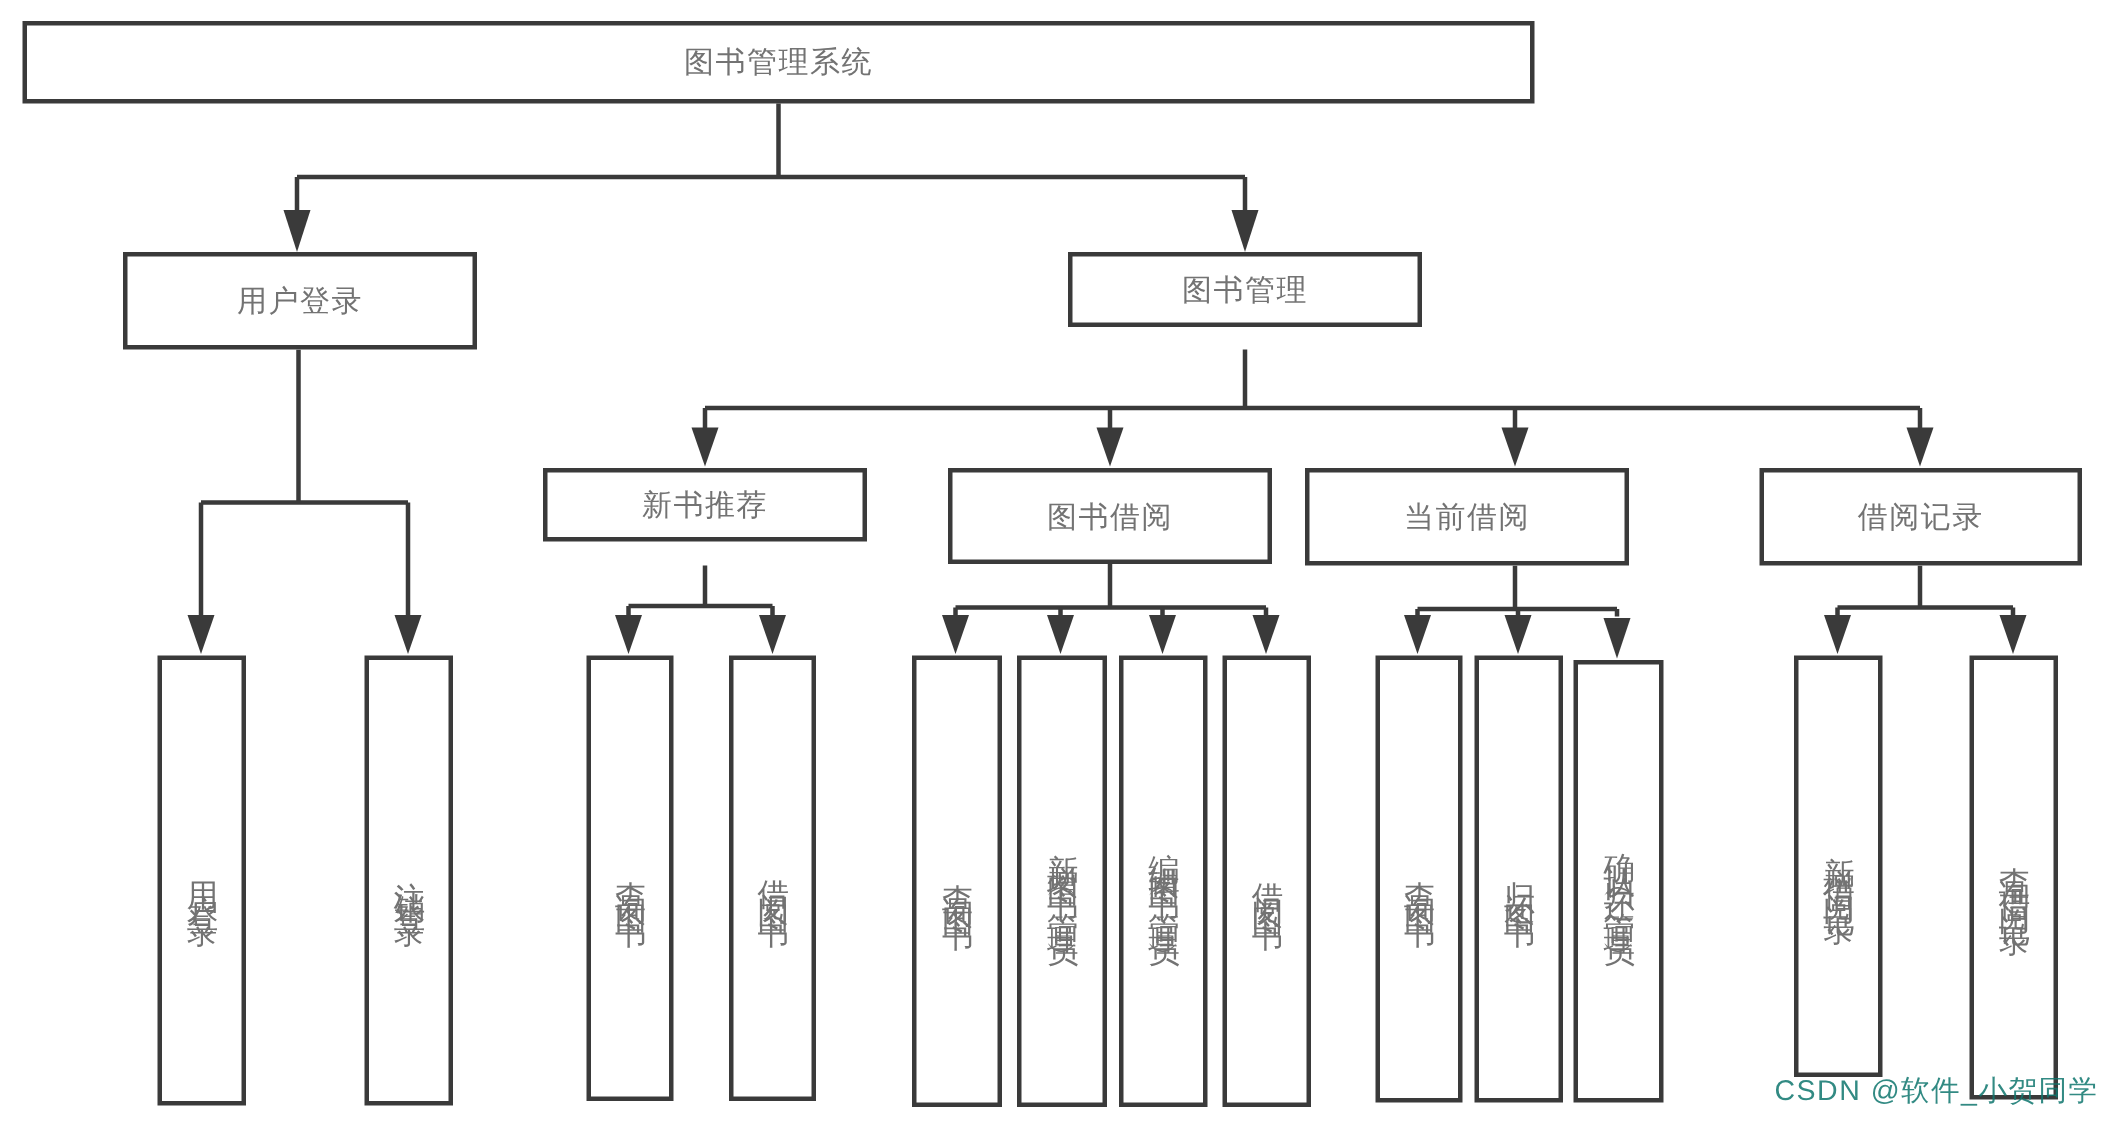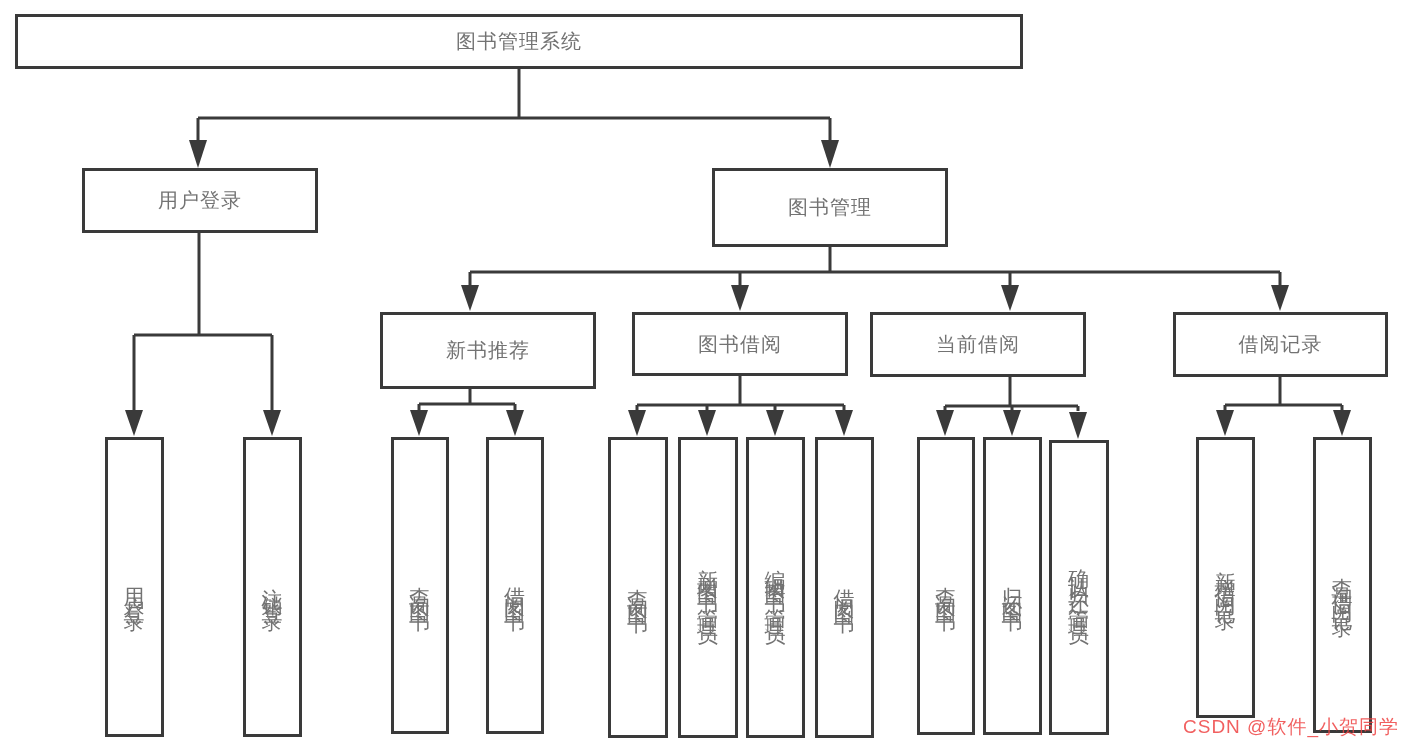--- a/index.html
+++ b/index.html
@@ -104,25 +104,25 @@
     </g>
   </svg>
 
   <div class="node" style="left:15px; top:14px; width:1008px; height:55px;">
     <span class="hlabel">图书管理系统</span>
   </div>
 
   <div class="node" style="left:82px; top:168px; width:236px; height:65px;">
     <span class="hlabel">用户登录</span>
   </div>
-  <div class="node" style="left:712px; top:168px; width:236px; height:79px;">
+  <div class="node" style="left:712px; top:168px; width:236px; height:50px;">
     <span class="hlabel">图书管理</span>
   </div>
 
-  <div class="node" style="left:380px; top:312px; width:216px; height:77px;align-items:center;">
+  <div class="node" style="left:362px; top:312px; width:216px; height:49px;align-items:center;">
     <span class="hlabel">新书推荐</span>
   </div>
   <div class="node" style="left:632px; top:312px; width:216px; height:64px;justify-content:center;">
     <span class="hlabel">图书借阅</span>
   </div>
   <div class="node" style="left:870px; top:312px; width:216px; height:65px;">
     <span class="hlabel">当前借阅</span>
   </div>
   <div class="node" style="left:1173px; top:312px; width:215px; height:65px;">
     <span class="hlabel">借阅记录</span>
@@ -165,15 +165,15 @@
     <span class="vlabel">确认归还（管理员）</span>
   </div>
 
   <div class="node vnode" style="left:1196px; top:437px; width:59px; height:281px;">
     <span class="vlabel">新增借阅记录</span>
   </div>
   <div class="node vnode" style="left:1313px; top:437px; width:59px; height:296px;">
     <span class="vlabel">查询借阅记录</span>
   </div>
 
-  <div id="watermark" style="color: #ef4444; text-align: center;">CSDN @软件_小贺同学</div>
+  <div id="watermark" style="color: #0f766e; text-align: center;">CSDN @软件_小贺同学</div>
 
 </div>
 
 </body></html>

